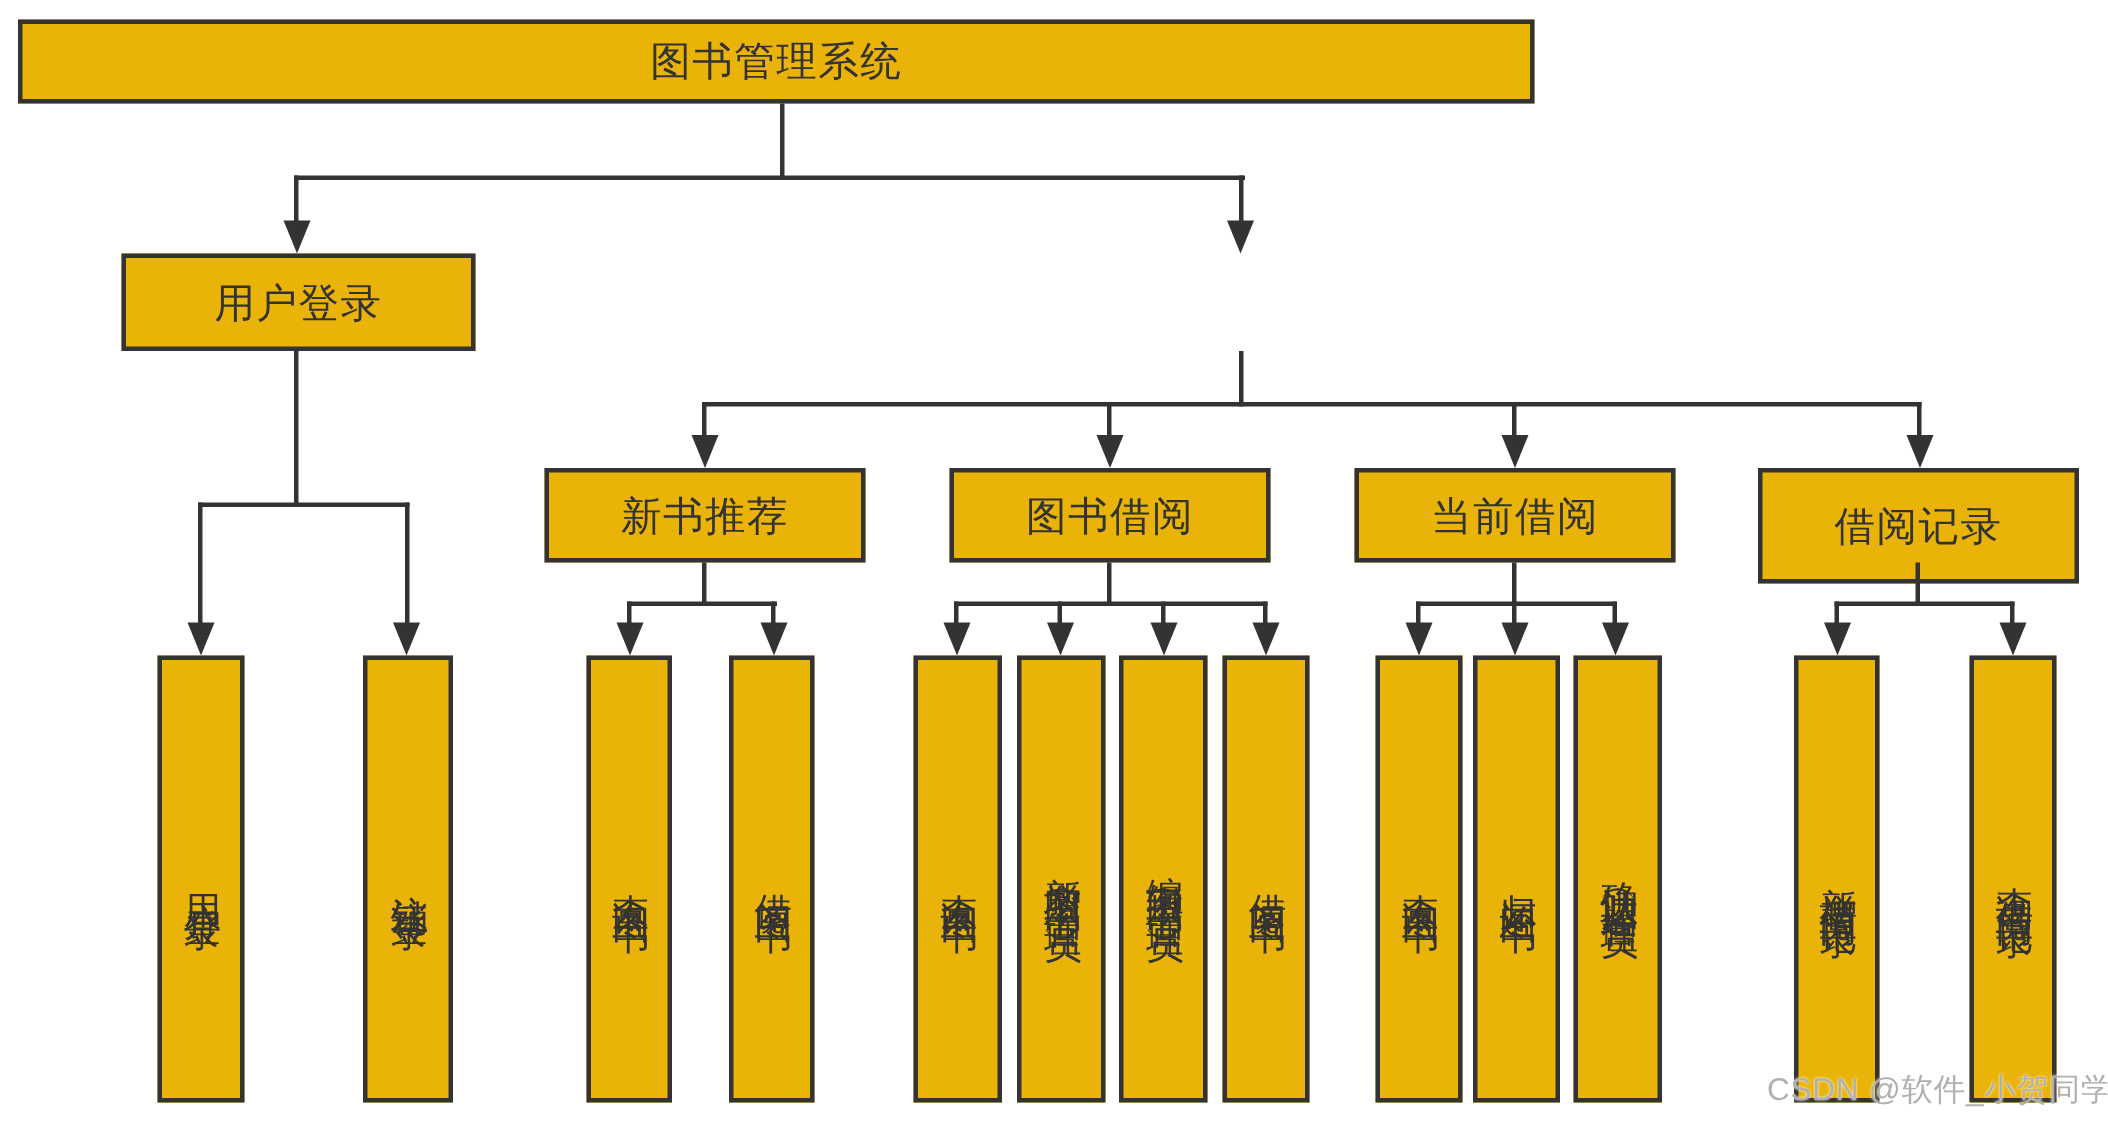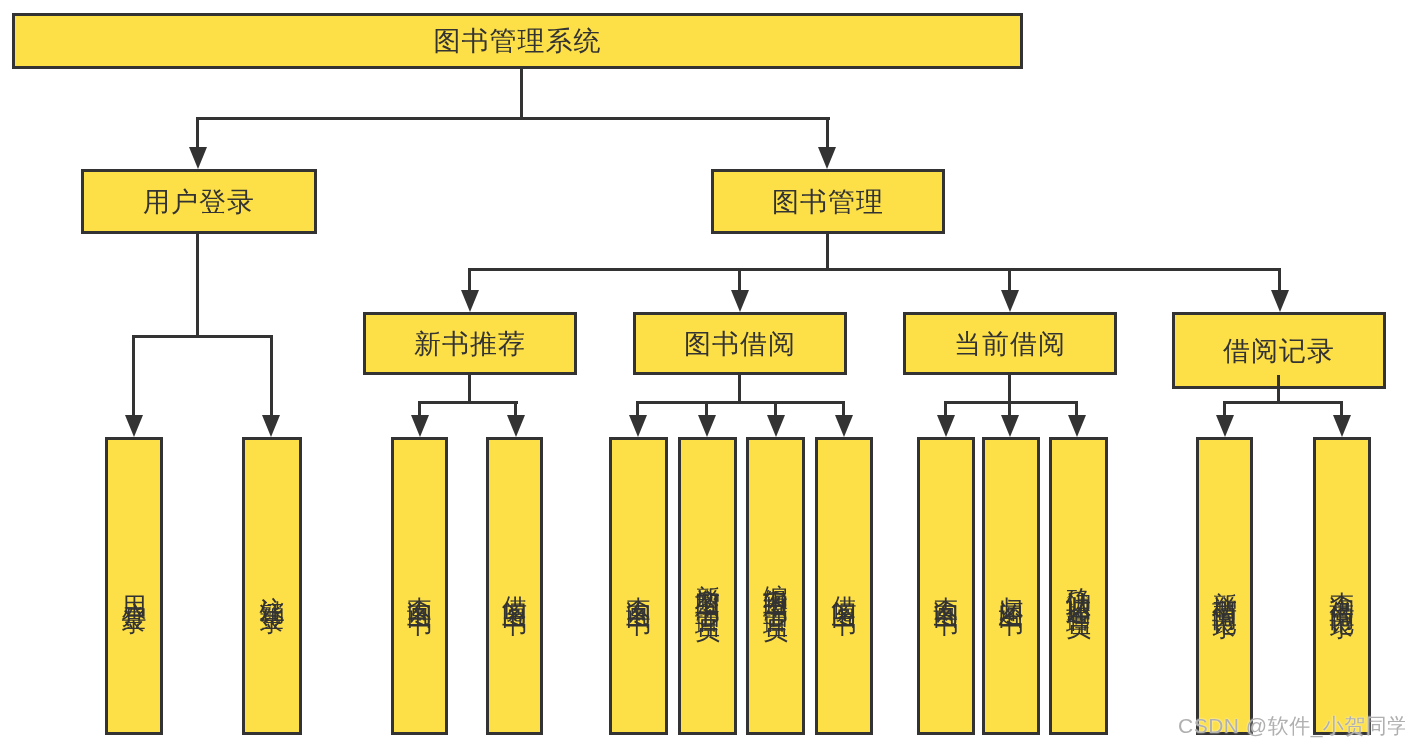--- a/index.html
+++ b/index.html
@@ -4,21 +4,21 @@
 <style>
   html,body { margin:0; padding:0; background:#ffffff; }
   .canvas {
     position:relative; width:1405px; height:747px;
     background:#ffffff; overflow:hidden;
     font-family:"Liberation Sans", sans-serif;
     color:#333333;
   }
   .box {
     position:absolute; box-sizing:border-box;
-    border:3px solid #333333; background:#fde047;
+    border:3px solid #333333; background:#eab308;
     display:flex; align-items:center; justify-content:center;
   }
   .head .lbl { font-size:27px; letter-spacing:1px; white-space:nowrap; }
   .leaf .vtext {
     writing-mode:vertical-rl; text-orientation:mixed;
     font-size:25px; letter-spacing:5px; line-height:1;
     white-space:nowrap;
   }
   .vline { position:absolute; width:3px; background:#333333; }
   .hline { position:absolute; height:3px; background:#333333; }
@@ -45,23 +45,20 @@
 
   <div class="vline" style="left:520px;top:69px;height:50px"></div>
   <div class="hline" style="left:196px;top:117px;width:634px"></div>
   <div class="vline" style="left:196px;top:117px;height:33px"></div>
   <div class="arrow" style="left:189px;top:147px"></div>
   <div class="vline" style="left:826px;top:117px;height:33px"></div>
   <div class="arrow" style="left:818px;top:147px"></div>
 
   <div class="box head" style="left:81px;top:169px;width:236px;height:65px">
     <span class="lbl">用户登录</span>
-  </div>
-  <div class="box head" style="left:711px;top:169px;width:234px;height:65px">
-    <span class="lbl">图书管理</span>
   </div>
 
   <div class="vline" style="left:196px;top:234px;height:104px"></div>
   <div class="hline" style="left:132px;top:335px;width:141px"></div>
   <div class="vline" style="left:132px;top:335px;height:83px"></div>
   <div class="arrow" style="left:125px;top:415px"></div>
   <div class="vline" style="left:270px;top:335px;height:83px"></div>
   <div class="arrow" style="left:262px;top:415px"></div>
 
   <div class="vline" style="left:826px;top:234px;height:37px"></div>

